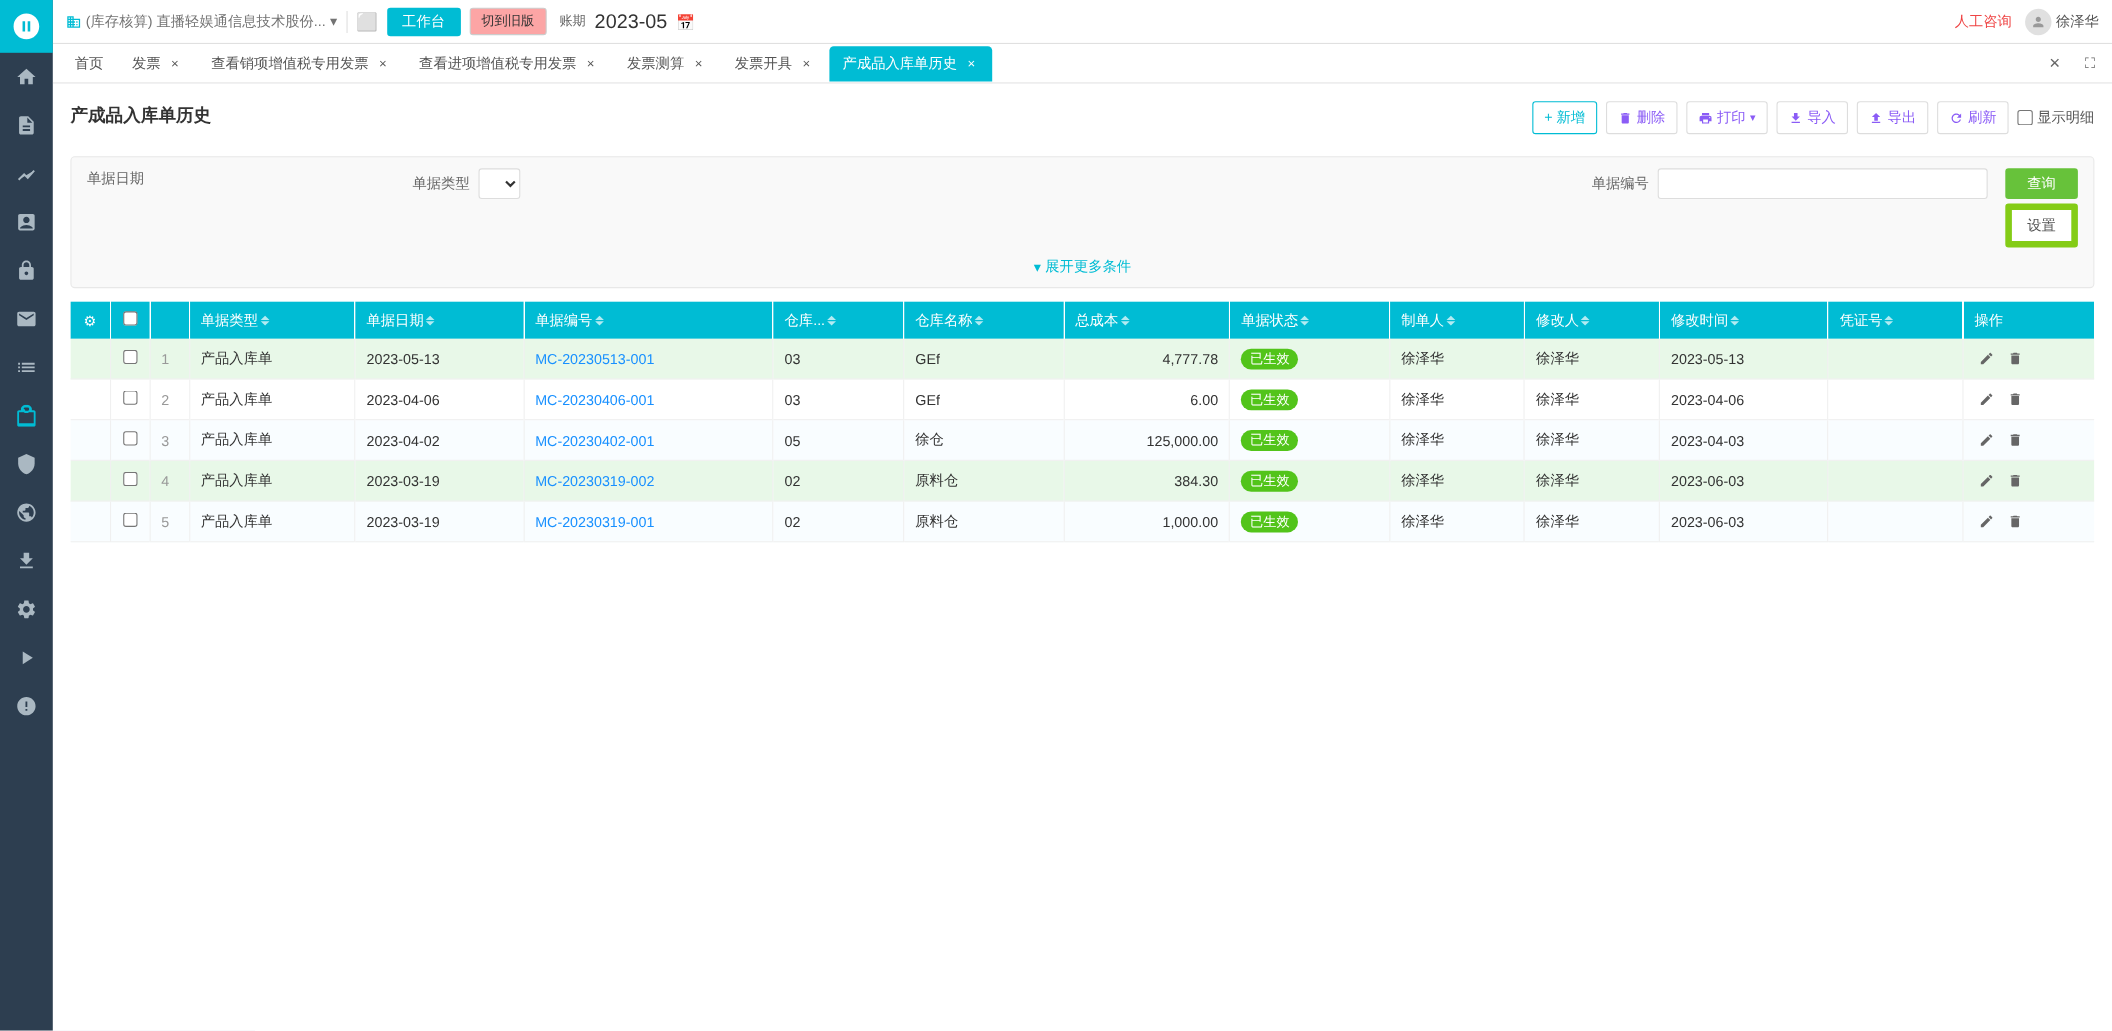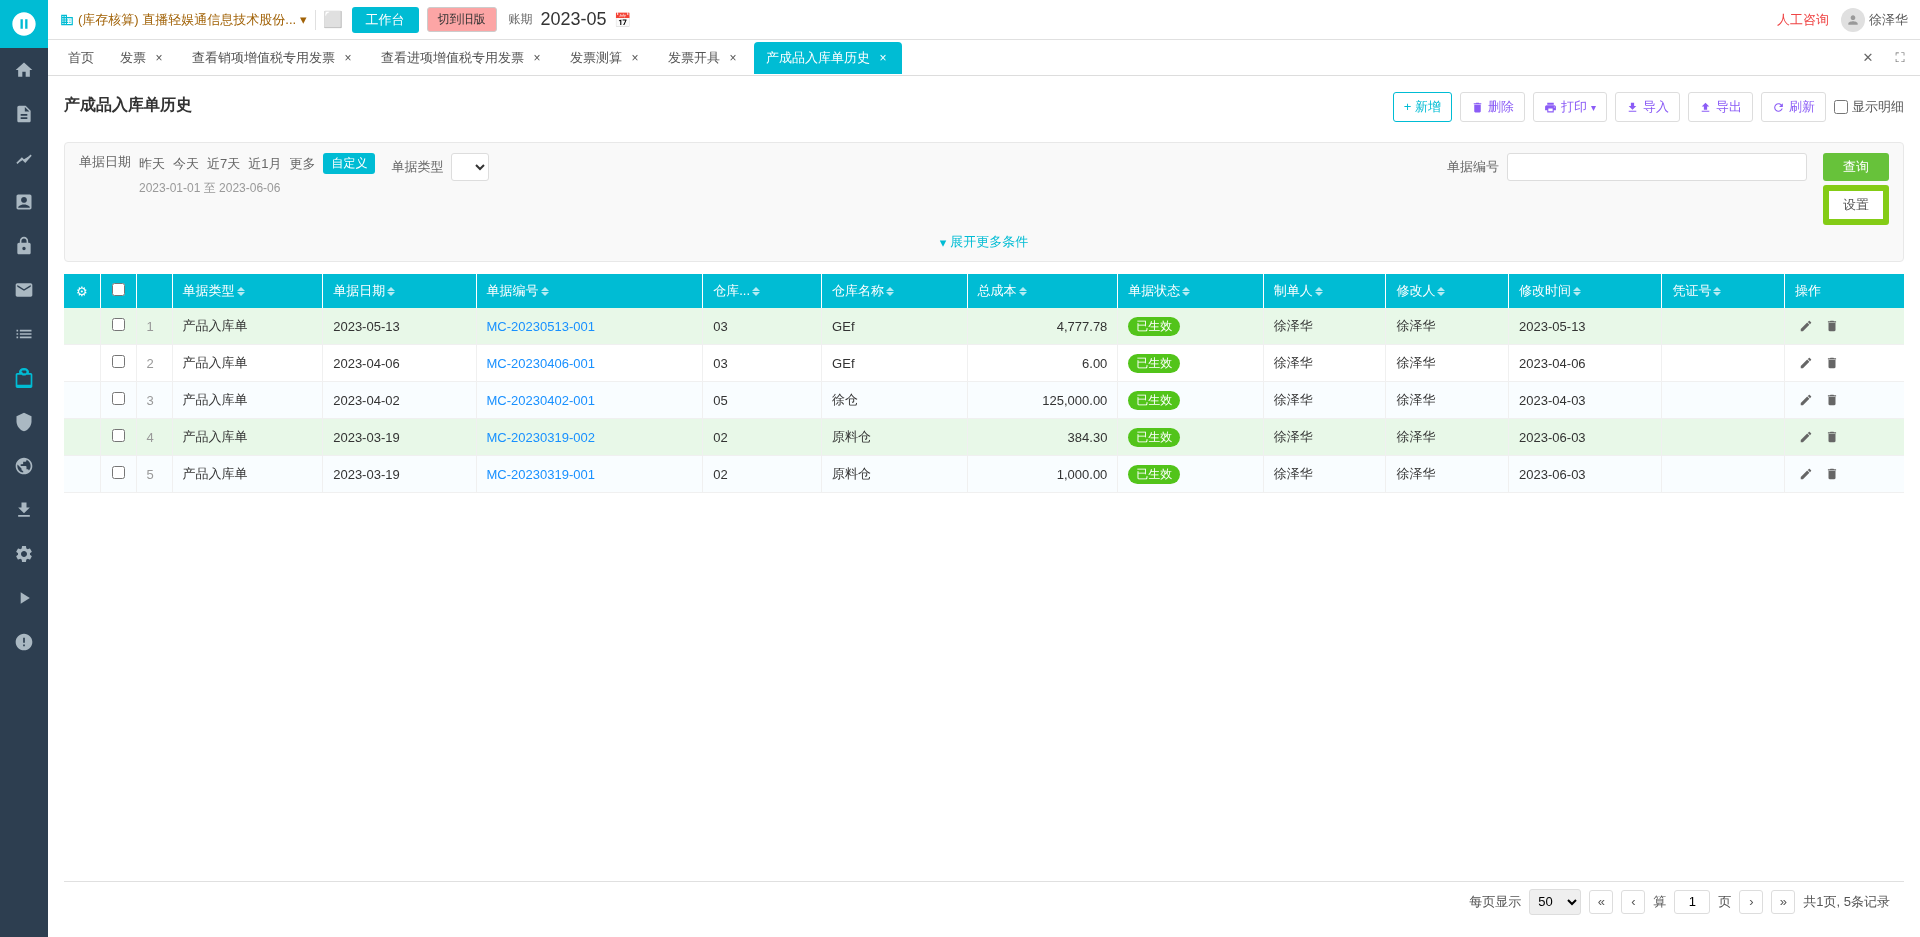--- a/index.html
+++ b/index.html
@@ -11,21 +11,21 @@
     .sidebar-logo svg { width: 28px; height: 28px; fill: white; }
     .sidebar-item { width: 48px; height: 44px; display: flex; align-items: center; justify-content: center; color: #aab8c2; cursor: pointer; position: relative; }
     .sidebar-item.active { color: #00bcd4; }
     .sidebar-item svg { width: 20px; height: 20px; }
 
     
     .main { flex: 1; display: flex; flex-direction: column; overflow: hidden; }
 
     
     .topbar { height: 40px; background: #fff; border-bottom: 1px solid #e0e0e0; display: flex; align-items: center; padding: 0 12px; gap: 8px; flex-shrink: 0; }
-    .topbar-company { display: flex; align-items: center; gap: 4px; color: #a16207; font-size: 12px; cursor: pointer; }
+    .topbar-company { display: flex; align-items: center; gap: 4px; color: #737373; font-size: 12px; cursor: pointer; }
     .topbar-company svg { width: 14px; height: 14px; fill: #00bcd4; }
     .topbar-divider { width: 1px; height: 20px; background: #e0e0e0; }
     .topbar-doc-icon { color: #666; cursor: pointer; font-size: 16px; }
     .topbar-workbench { background: #00bcd4; color: white; padding: 4px 14px; border-radius: 3px; cursor: pointer; font-size: 13px; border: none; }
     .topbar-switch { background: #fca5a5; border: 1px solid #ccc; color: #333; padding: 3px 10px; border-radius: 3px; cursor: pointer; font-size: 12px; }
     .topbar-right { margin-left: auto; display: flex; align-items: center; gap: 12px; color: #555; font-size: 13px; }
     .topbar-right svg { width: 14px; height: 14px; }
     .topbar-user { display: flex; align-items: center; gap: 4px; cursor: pointer; }
     .topbar-user-avatar { width: 24px; height: 24px; border-radius: 50%; background: #e0e0e0; display: flex; align-items: center; justify-content: center; }
 
@@ -294,31 +294,20 @@
           <span>显示明细</span>
         </div>
       </div>
     </div>
 
     <div class="filter-area">
       <div style="display:flex; align-items:flex-start; gap:16px; margin-bottom:8px;">
 
         <div style="display:flex; align-items:flex-start; gap:8px; min-width:280px;">
           <span class="filter-label">单据日期</span>
-          <div style="display:flex; flex-direction:column; gap:4px;">
-            <div style="display:flex; gap:8px; align-items:center;">
-              <span class="filter-date-link">昨天</span>
-              <span class="filter-date-link">今天</span>
-              <span class="filter-date-link">近7天</span>
-              <span class="filter-date-link">近1月</span>
-              <span class="filter-date-link">更多</span>
-              <span class="filter-date-custom">自定义</span>
-            </div>
-            <div class="filter-date-range">2023-01-01 至 2023-06-06</div>
-          </div>
         </div>
 
         <div style="display:flex; align-items:center; gap:8px; flex:1;">
           <span class="filter-label">单据类型</span>
           <div style="position:relative; flex:1; max-width:300px;">
             <select class="filter-select">
               <option value=""></option>
             </select>
           </div>
         </div>
@@ -604,29 +593,14 @@
                     <path d="M6 19c0 1.1.9 2 2 2h8c1.1 0 2-.9 2-2V7H6v12zM19 4h-3.5l-1-1h-5l-1 1H5v2h14V4z"></path>
                   </svg>
         </button>
       </td>
     </tr>
           </tbody>
       </table>
     </div>
 
 
-    <div class="pagination">
-      <span>每页显示</span>
-      <select class="page-size-select">
-        <option value="50">50</option>
-        <option value="100">100</option>
-      </select>
-      <div class="page-nav-btn" title="首页">«</div>
-      <div class="page-nav-btn" title="上一页">‹</div>
-      <span>算</span>
-      <input type="text" class="page-num-input" value="1" style="">
-      <span>页</span>
-      <div class="page-nav-btn" title="下一页">›</div>
-      <div class="page-nav-btn" title="末页">»</div>
-      <span>共1页, 5条记录</span>
-    </div>
   </div>
 </div>
 
 </body></html>

